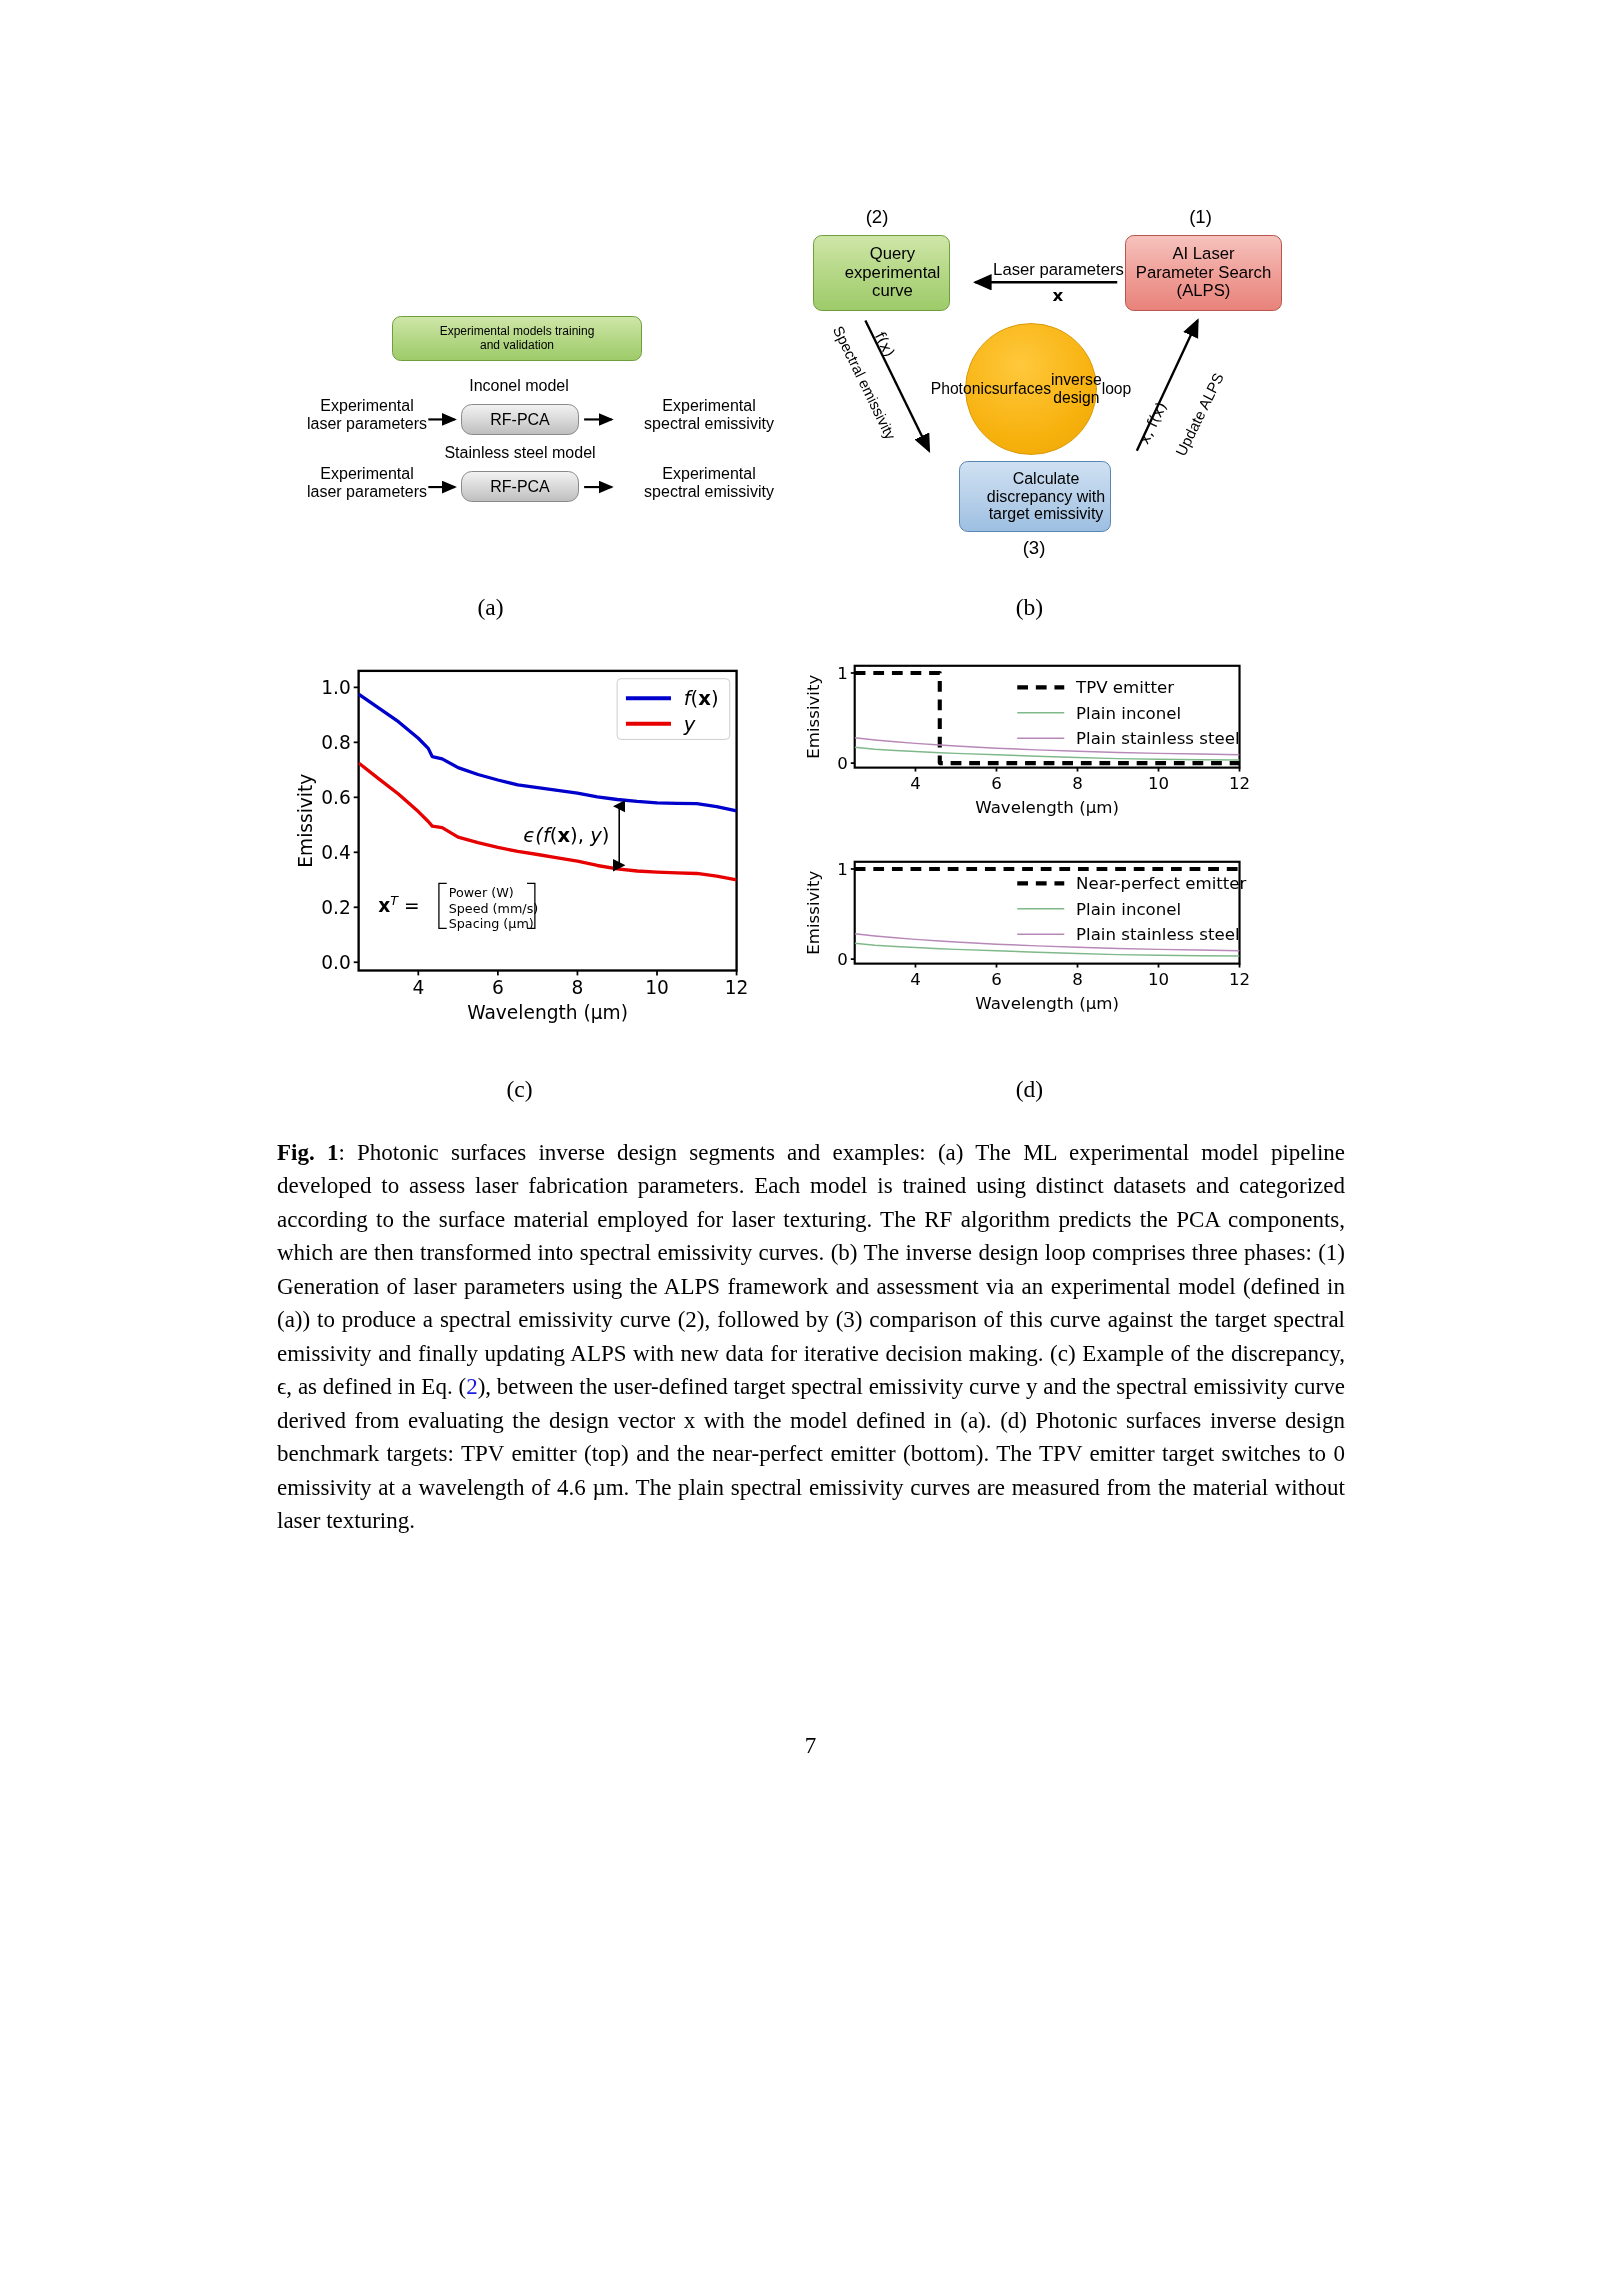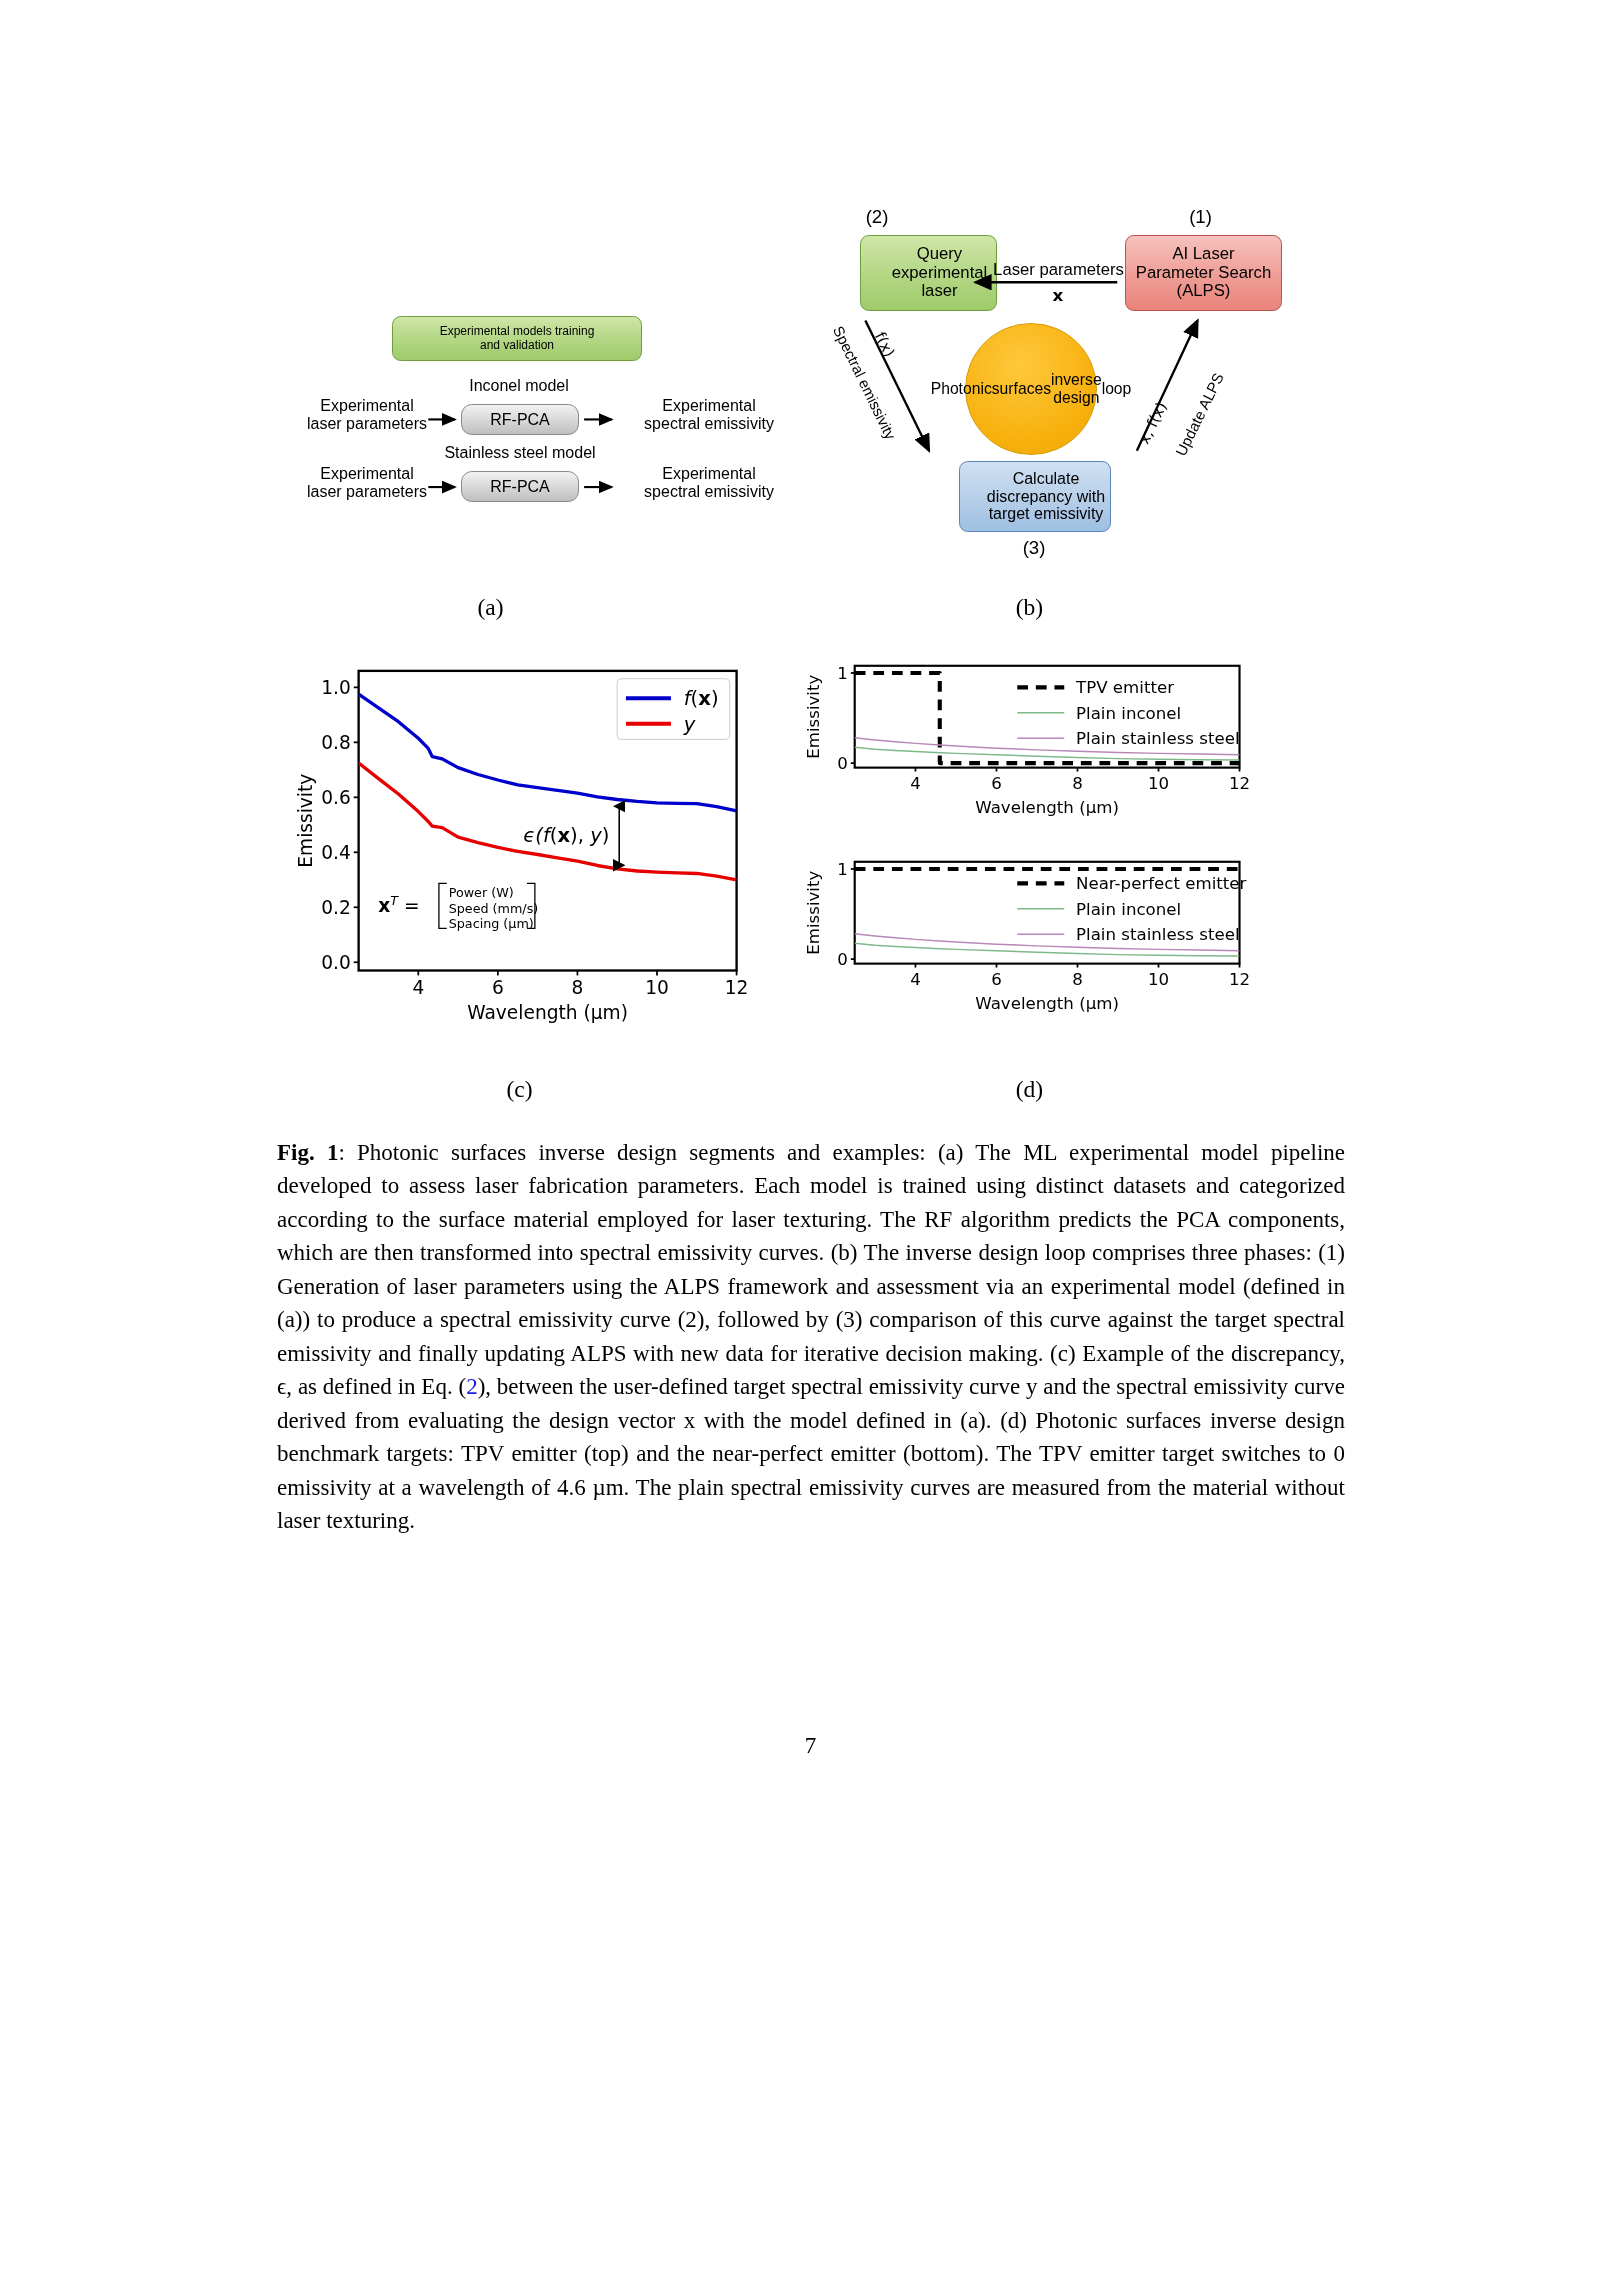--- a/index.html
+++ b/index.html
@@ -90,24 +90,24 @@
 
   <div>
 
     <div class="plain" style="left:823px;top:206px;width:108px;font-size:18.6px;">
       <span>(2)</span>
     </div>
     <div class="plain" style="left:1137px;top:206px;width:127px;font-size:18.6px;">
       <span>(1)</span>
     </div>
 
-    <div class="dbox green" style="left:860px;top:235px;width:137px;height:76px;font-size:16.7px;flex-direction:column;padding-left:22px;">
+    <div class="dbox green" style="left:813px;top:235px;width:137px;height:76px;font-size:16.7px;flex-direction:column;padding-left:22px;">
       <span>Query</span>
       <span>experimental</span>
-      <span>laser</span>
+      <span>curve</span>
     </div>
 
     <div class="dbox red" style="left:1125px;top:235px;width:157px;height:76px;font-size:16.7px;flex-direction:column;">
       <span>AI Laser</span>
       <span>Parameter Search</span>
       <span>(ALPS)</span>
     </div>
 
     <div class="dbox orange" style="left:965px;top:323px;width:132px;height:132px;font-size:15.7px;">
       <span>Photonic</span>

